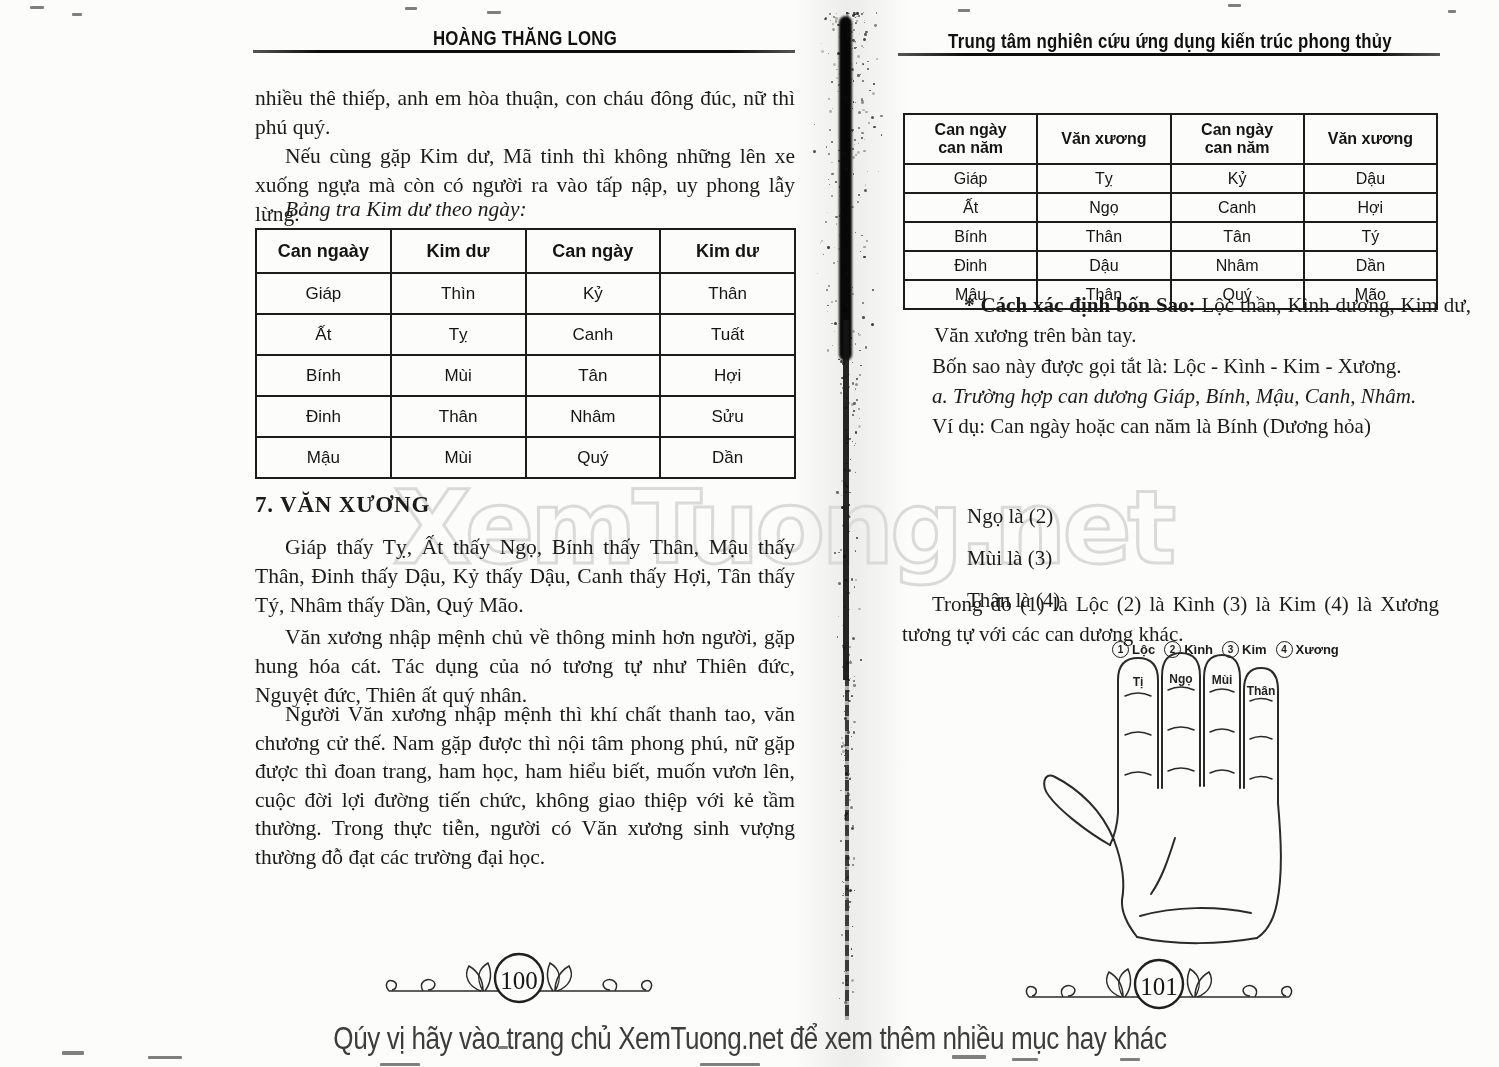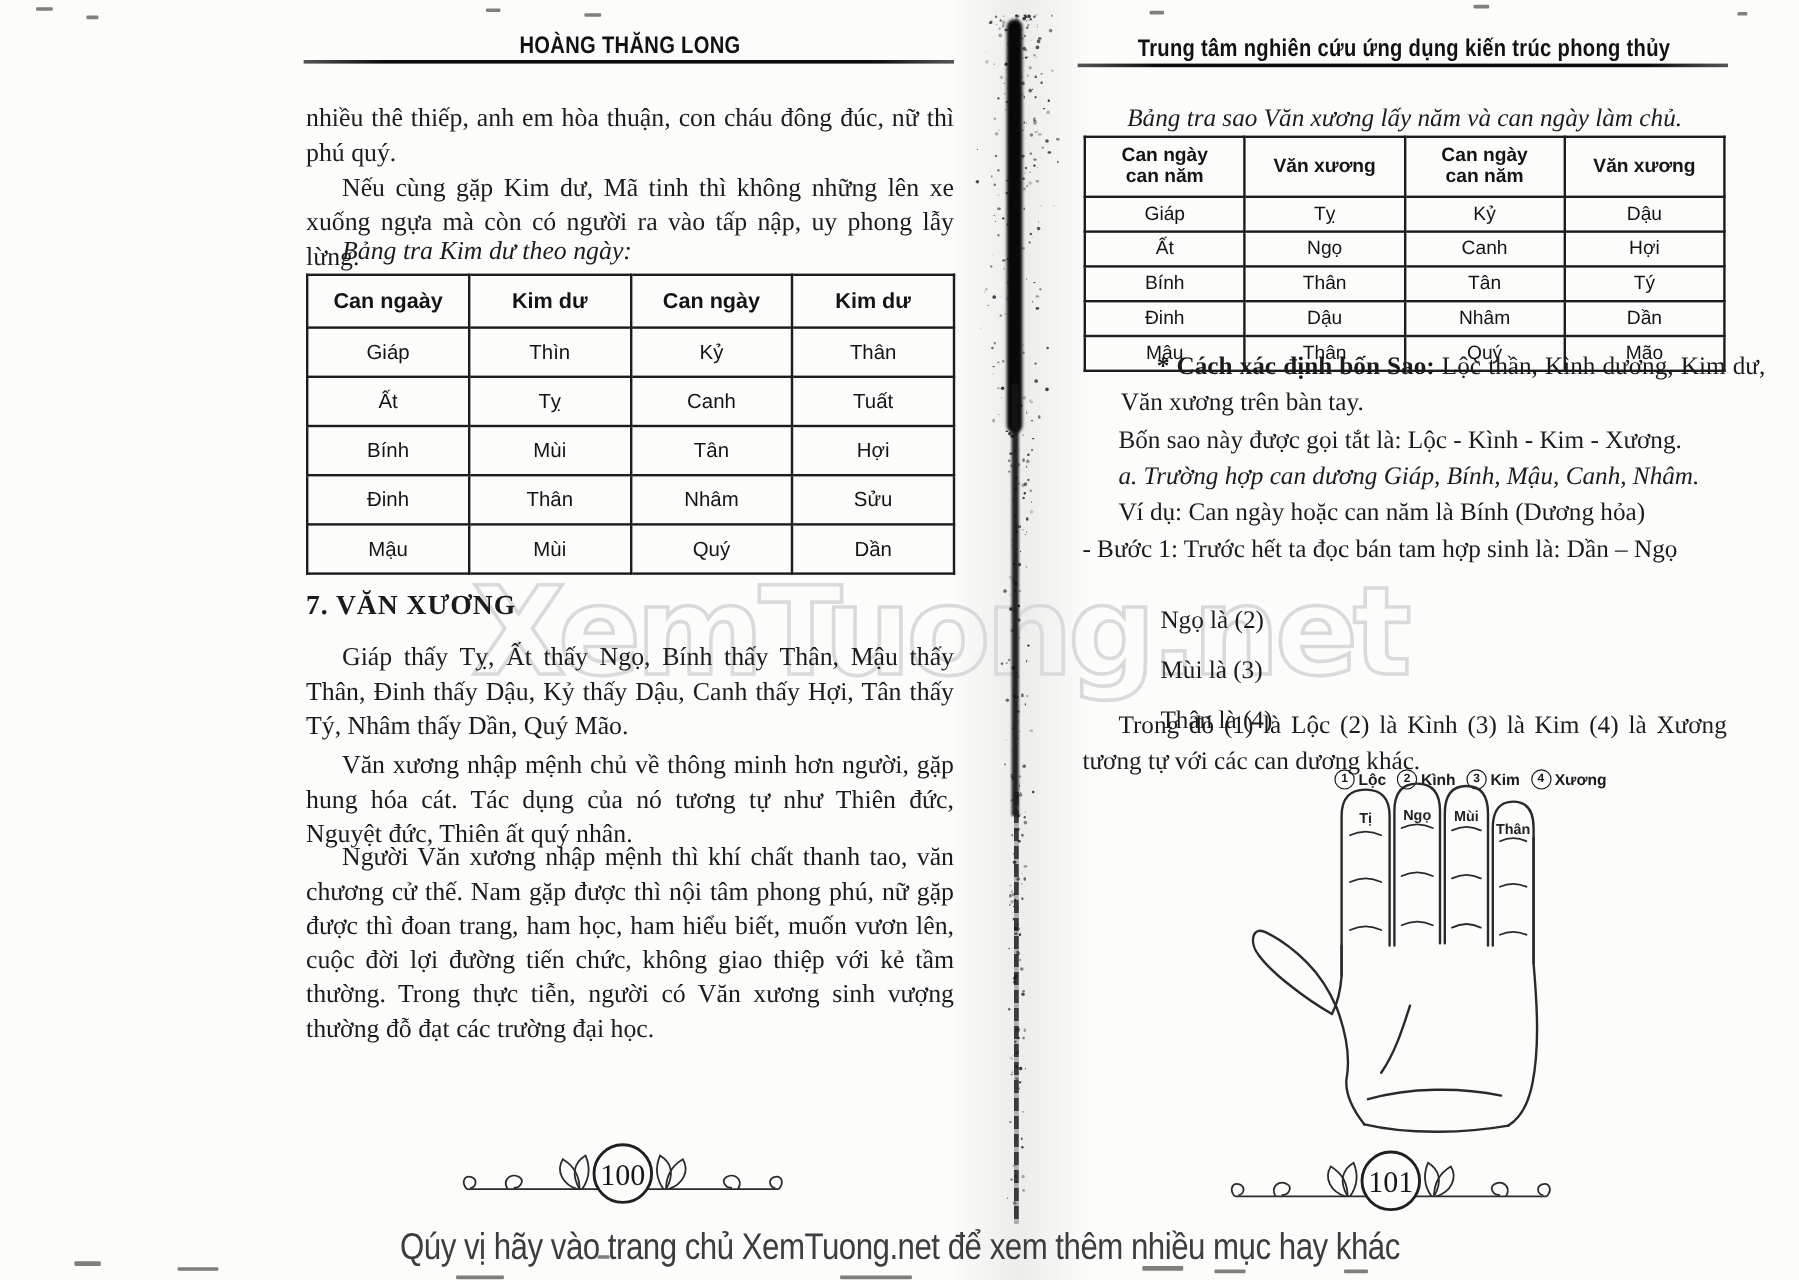--- a/index.html
+++ b/index.html
@@ -597,21 +597,20 @@
       <path d="M174,41 C186,37 192,26 186,16 C176,22 172,31 172,41"></path>
       <path d="M172,41 C179,29 177,19 167,13 C162,25 165,34 170,41"></path>
     </g>
     <circle cx="136" cy="28" r="24" fill="#fcfcfa" stroke="#1f1f1f" stroke-width="2.4"></circle>
     <text x="136" y="30" text-anchor="middle" dominant-baseline="central" font-size="25">100</text>
   </svg>
 
   <div class="pg-header" style="left:900px;top:30px;width:540px;">Trung tâm nghiên cứu ứng dụng kiến trúc phong thủy</div>
   <div class="hdr-rule" style="left:898px;top:53px;width:542px;"></div>
 
-  <div class="caption-r">Bảng tra sao Văn xương lấy năm và can ngày làm chủ.</div>
 
   <table class="scan" id="tbl-right">
       <thead>
         <tr>
           <th style="width: 25%;">Can ngày
 can năm</th>
           <th style="width: 25%;">Văn xương</th>
           <th style="width: 25%;">Can ngày
 can năm</th>
           <th style="width: 25%;">Văn xương</th>
@@ -650,21 +649,20 @@
         </tr>
       </tbody>
     </table>
 
   <div class="txt-r indent" style="top:290px;margin-left:32px;">
     <span class="bold">* Cách xác định bốn Sao:</span><span> Lộc thần, Kình dương, Kim dư, Văn xương trên bàn tay.</span>
   </div>
   <div class="txt-r indent" style="top:351px;text-align:left;">Bốn sao này được gọi tắt là: Lộc - Kình - Kim - Xương.</div>
   <div class="txt-r indent italic" style="top:381px;text-align:left;">a. Trường hợp can dương Giáp, Bính, Mậu, Canh, Nhâm.</div>
   <div class="txt-r indent" style="top:411px;text-align:left;">Ví dụ: Can ngày hoặc can năm là Bính (Dương hỏa)</div>
-  <div class="txt-r" style="top:442px;text-align:left;">- Bước 1: Trước hết ta đọc bán tam hợp sinh là: Dần – Ngọ</div>
   <div class="step-list" style="top:502px;">
       <div>Ngọ là (2)</div>
       <div>Mùi là (3)</div>
       <div>Thân là (4)</div>
     </div>
   <div class="txt-r indent" style="top:589px;">Trong đó (1) là Lộc (2) là Kình (3) là Kim (4) là Xương tương tự với các can dương khác.</div>
 
   <div class="hand-legend">
       <span class="legend-item">
         <span class="legend-circle">1</span>

